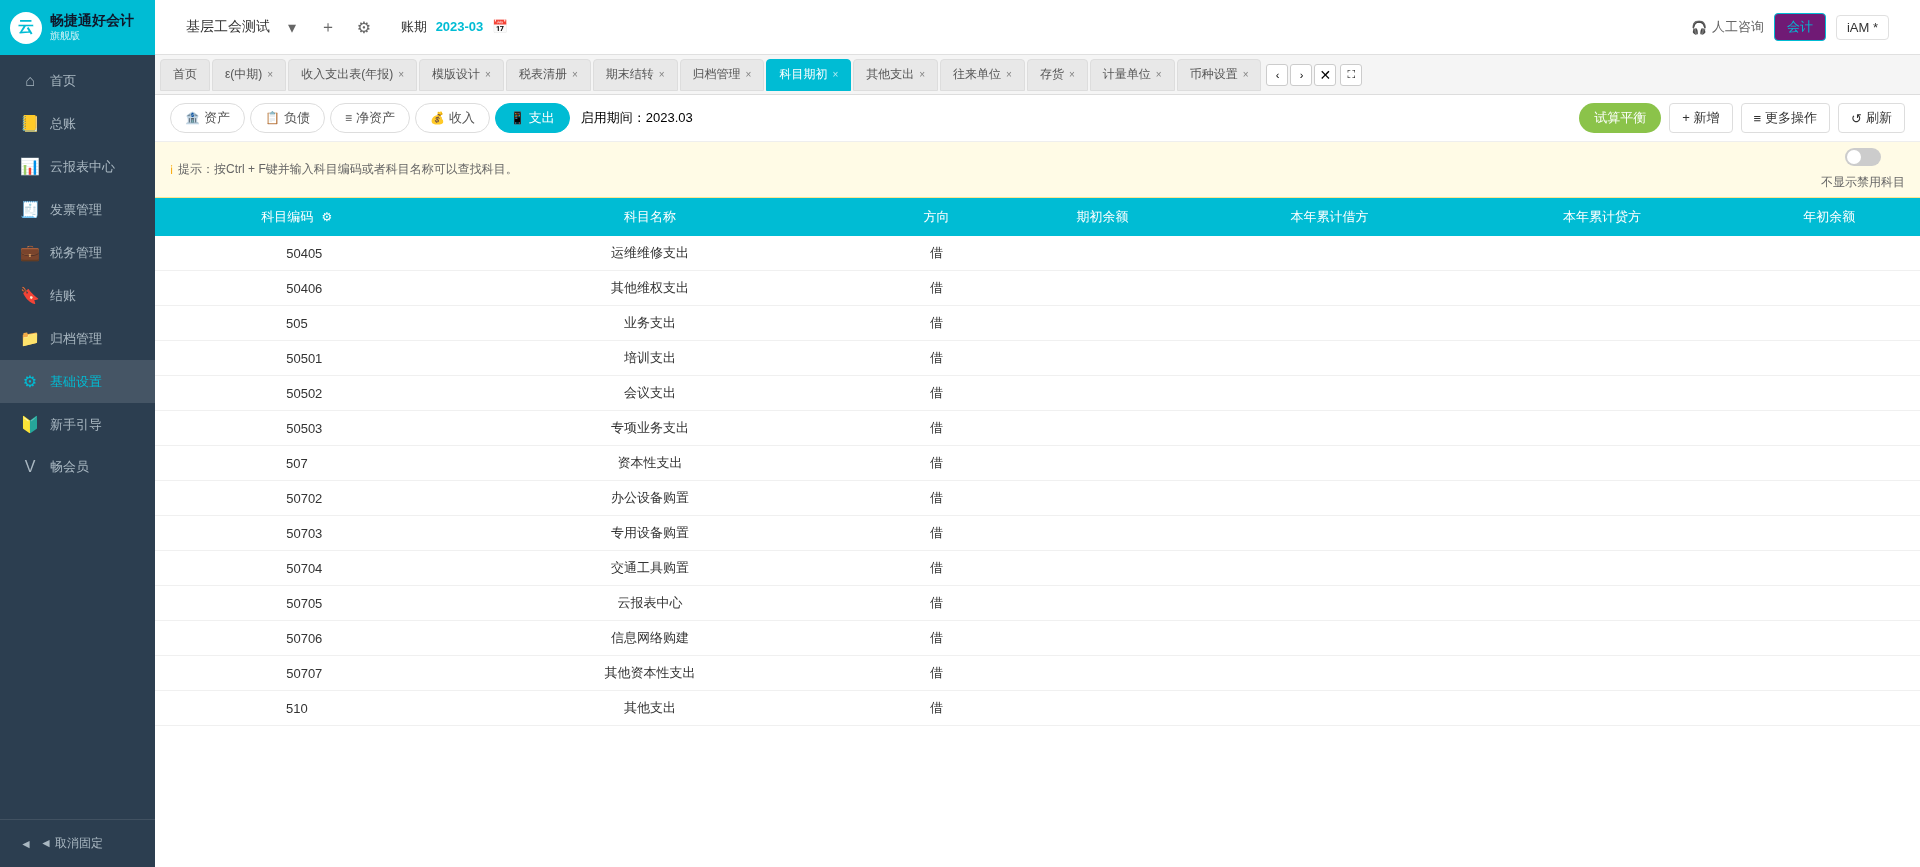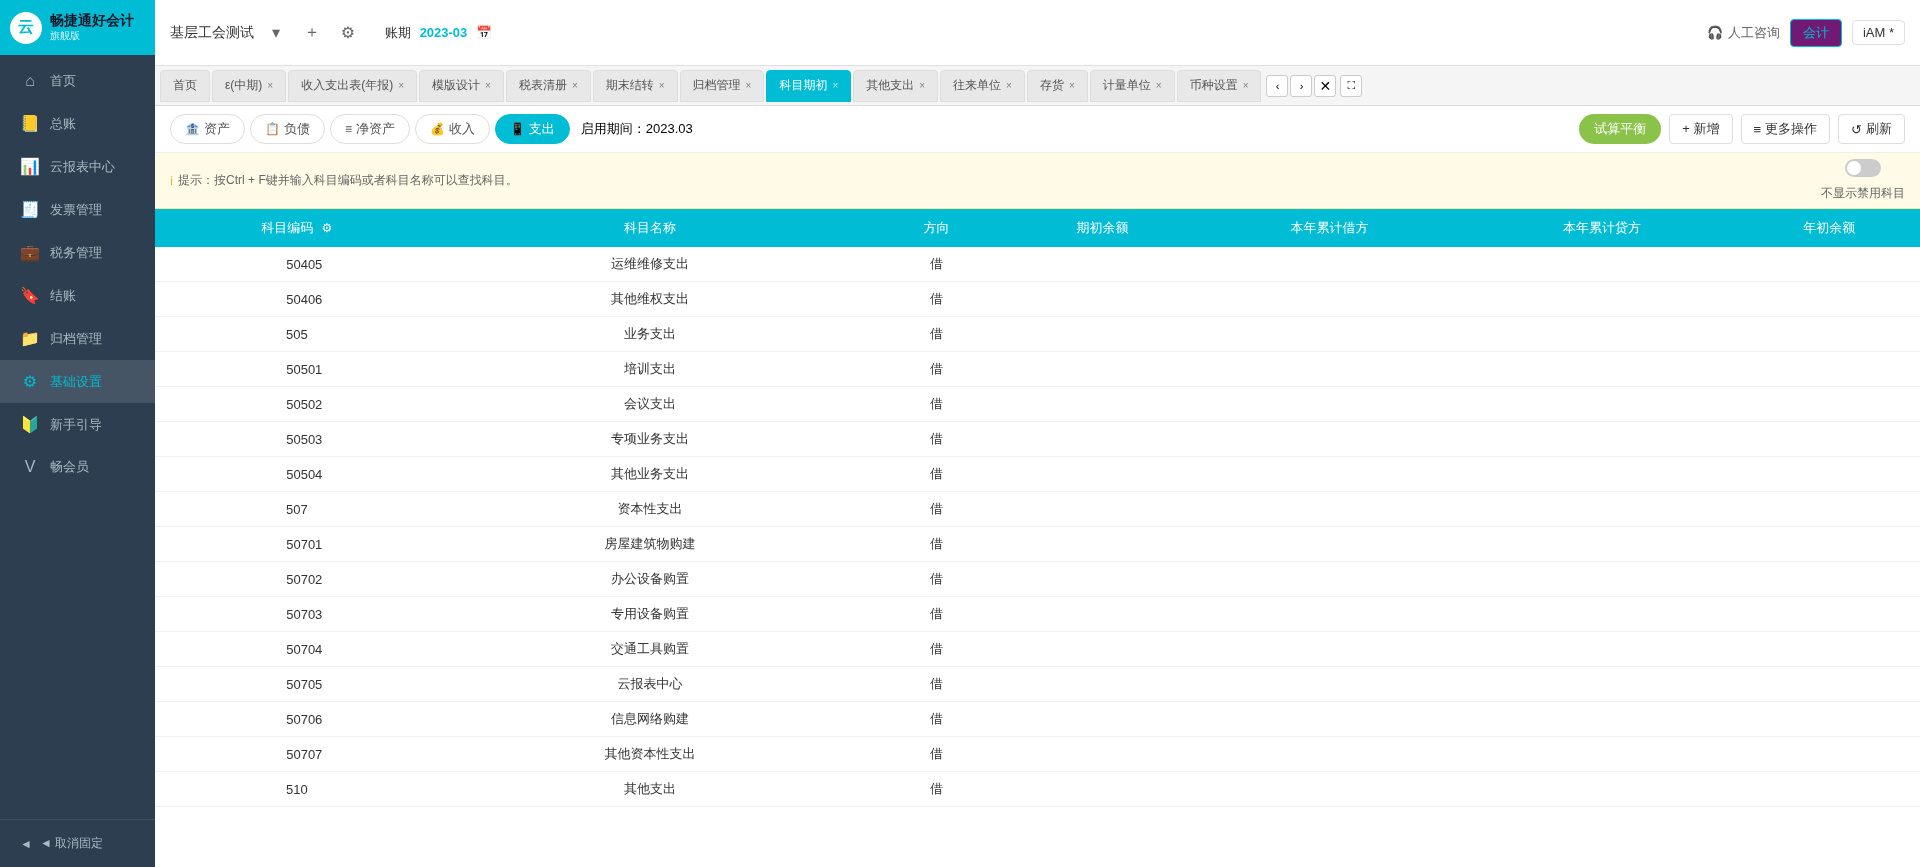--- a/index.html
+++ b/index.html
@@ -59,24 +59,24 @@
       align-items: center;
       gap: 8px;
     }
 
     
     .main { flex: 1; display: flex; flex-direction: column; height: 867px; overflow: hidden; }
 
     
     .header {
       background: white;
-      height: 66px;
-      display: flex;
-      align-items: center;
-      padding: 0 15px;
+      height: 55px;
+      display: flex;
+      align-items: center;
+      padding: 0 31px;
       border-bottom: 1px solid #e0e0e0;
       justify-content: space-between;
     }
     .header-left { display: flex; align-items: center; gap: 8px; }
     .company-name { font-size: 14px; color: #333; }
     .header-icon-btn {
       width: 28px; height: 28px;
       border: none; background: none;
       cursor: pointer;
       color: #666;
@@ -570,47 +570,29 @@
             <tr>
     <td class="td-code" style="padding-left: 30px;">50503</td>
     <td class="td-name">专项业务支出</td>
     <td class="td-direction">借</td>
     <td class="td-amount"></td>
     <td class="td-amount"></td>
     <td class="td-amount"></td>
     <td class="td-amount"></td>
   </tr>
             <tr>
-    <td class="td-code" style="padding-left: 30px;">50504</td>
-    <td class="td-name">其他业务支出</td>
-    <td class="td-direction">借</td>
-    <td class="td-amount"></td>
-    <td class="td-amount"></td>
-    <td class="td-amount"></td>
-    <td class="td-amount"></td>
-  </tr>
-            <tr>
     <td class="td-code" style="">507</td>
     <td class="td-name">资本性支出</td>
     <td class="td-direction">借</td>
     <td class="td-amount"></td>
     <td class="td-amount"></td>
     <td class="td-amount"></td>
     <td class="td-amount"></td>
   </tr>
             <tr>
-    <td class="td-code" style="padding-left: 30px;">50701</td>
-    <td class="td-name">房屋建筑物购建</td>
-    <td class="td-direction">借</td>
-    <td class="td-amount"></td>
-    <td class="td-amount"></td>
-    <td class="td-amount"></td>
-    <td class="td-amount"></td>
-  </tr>
-            <tr>
     <td class="td-code" style="padding-left: 30px;">50702</td>
     <td class="td-name">办公设备购置</td>
     <td class="td-direction">借</td>
     <td class="td-amount"></td>
     <td class="td-amount"></td>
     <td class="td-amount"></td>
     <td class="td-amount"></td>
   </tr>
             <tr>
     <td class="td-code" style="padding-left: 30px;">50703</td>

